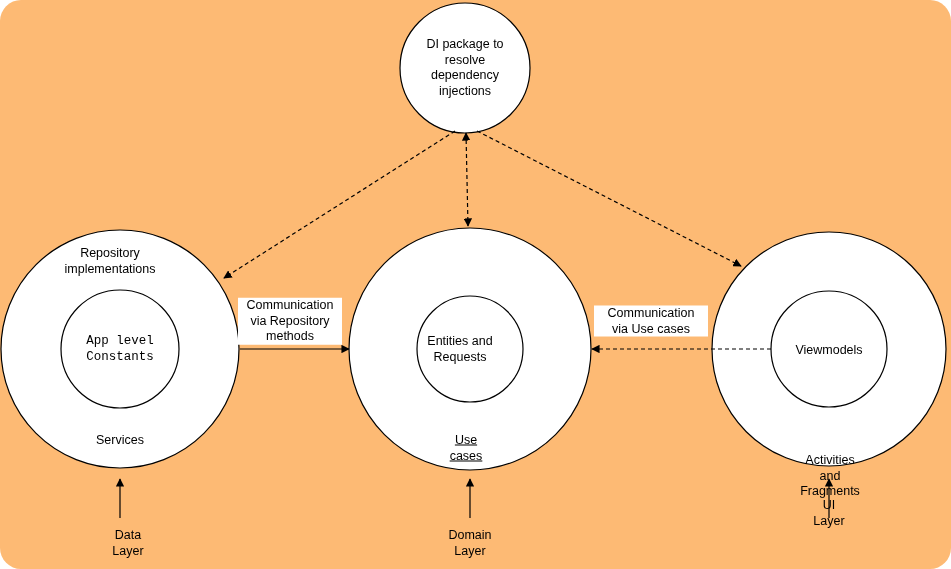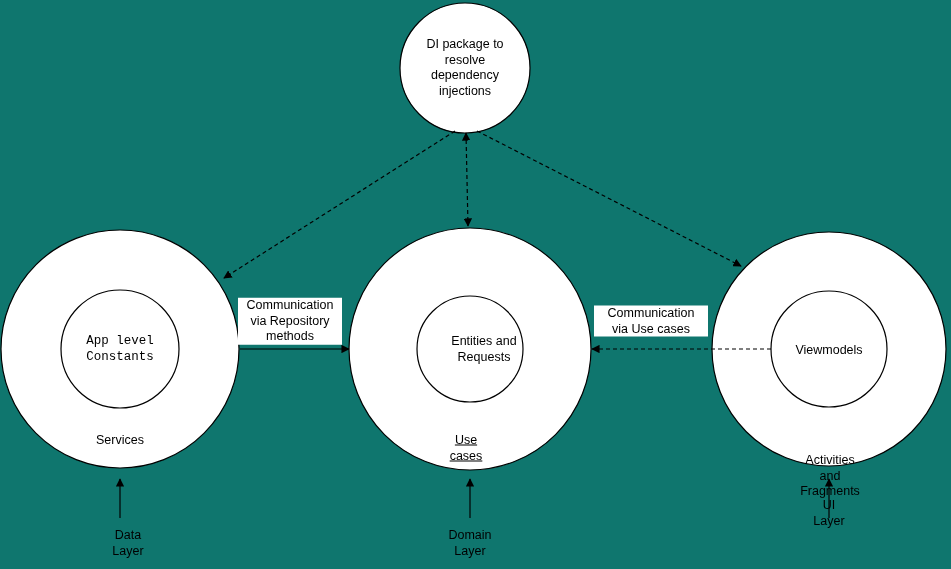--- a/index.html
+++ b/index.html
@@ -8,22 +8,23 @@
     padding: 0;
     background: #ffffff;
   }
   body {
     font-family: "Liberation Sans", sans-serif;
   }
   #diagram-root {
     position: relative;
     width: 951px;
     height: 569px;
-    background: #0f766e;
+    background: #fdba74;
     overflow: hidden;
+    border-radius: 21px;
   }
   #diagram-svg {
     position: absolute;
     top: 0;
     left: 0;
     width: 951px;
     height: 569px;
   }
   .shape-circle {
     fill: #ffffff;
@@ -103,25 +104,27 @@
     <line class="edge-solid" x1="120" y1="518" x2="120" y2="479" marker-end="url(#arrow-solid)"></line>
     <line class="edge-solid" x1="470" y1="518" x2="470" y2="479" marker-end="url(#arrow-solid)"></line>
     <line class="edge-solid" x1="829" y1="518" x2="829" y2="479" marker-end="url(#arrow-solid)"></line>
   </svg>
 
   <div class="diagram-label" style="left:465px; top:68px; width:118px;">DI package to
 resolve
 dependency
 injections</div>
 
+  <div class="diagram-label" style="left:110px; top:261px; width:170px;">Repository
+implementations</div>
   <div class="diagram-label" style="left:120px; top:349px; width:116px;font-family:Liberation Mono, monospace;">App level
 Constants</div>
   <div class="diagram-label" style="left:120px; top:441px; width:116px;">Services</div>
 
-  <div class="diagram-label" style="left:470px; top:349px; width:104px;padding-left:28px;">Entities and
+  <div class="diagram-label" style="left:446px; top:349px; width:104px;padding-left:28px;">Entities and
 Requests</div>
   <div class="diagram-label" style="left:466px; top:448px; width:104px;text-decoration:underline;">Use
 cases</div>
 
   <div class="diagram-label" style="left:829px; top:351px; width:114px;">Viewmodels</div>
   <div class="diagram-label" style="left:830px; top:441px; width:114px;margin-top:35px;">Activities
 and
 Fragments</div>
 
   <div class="edge-label" style="left:290px; top:321px; width:104px;">Communication

